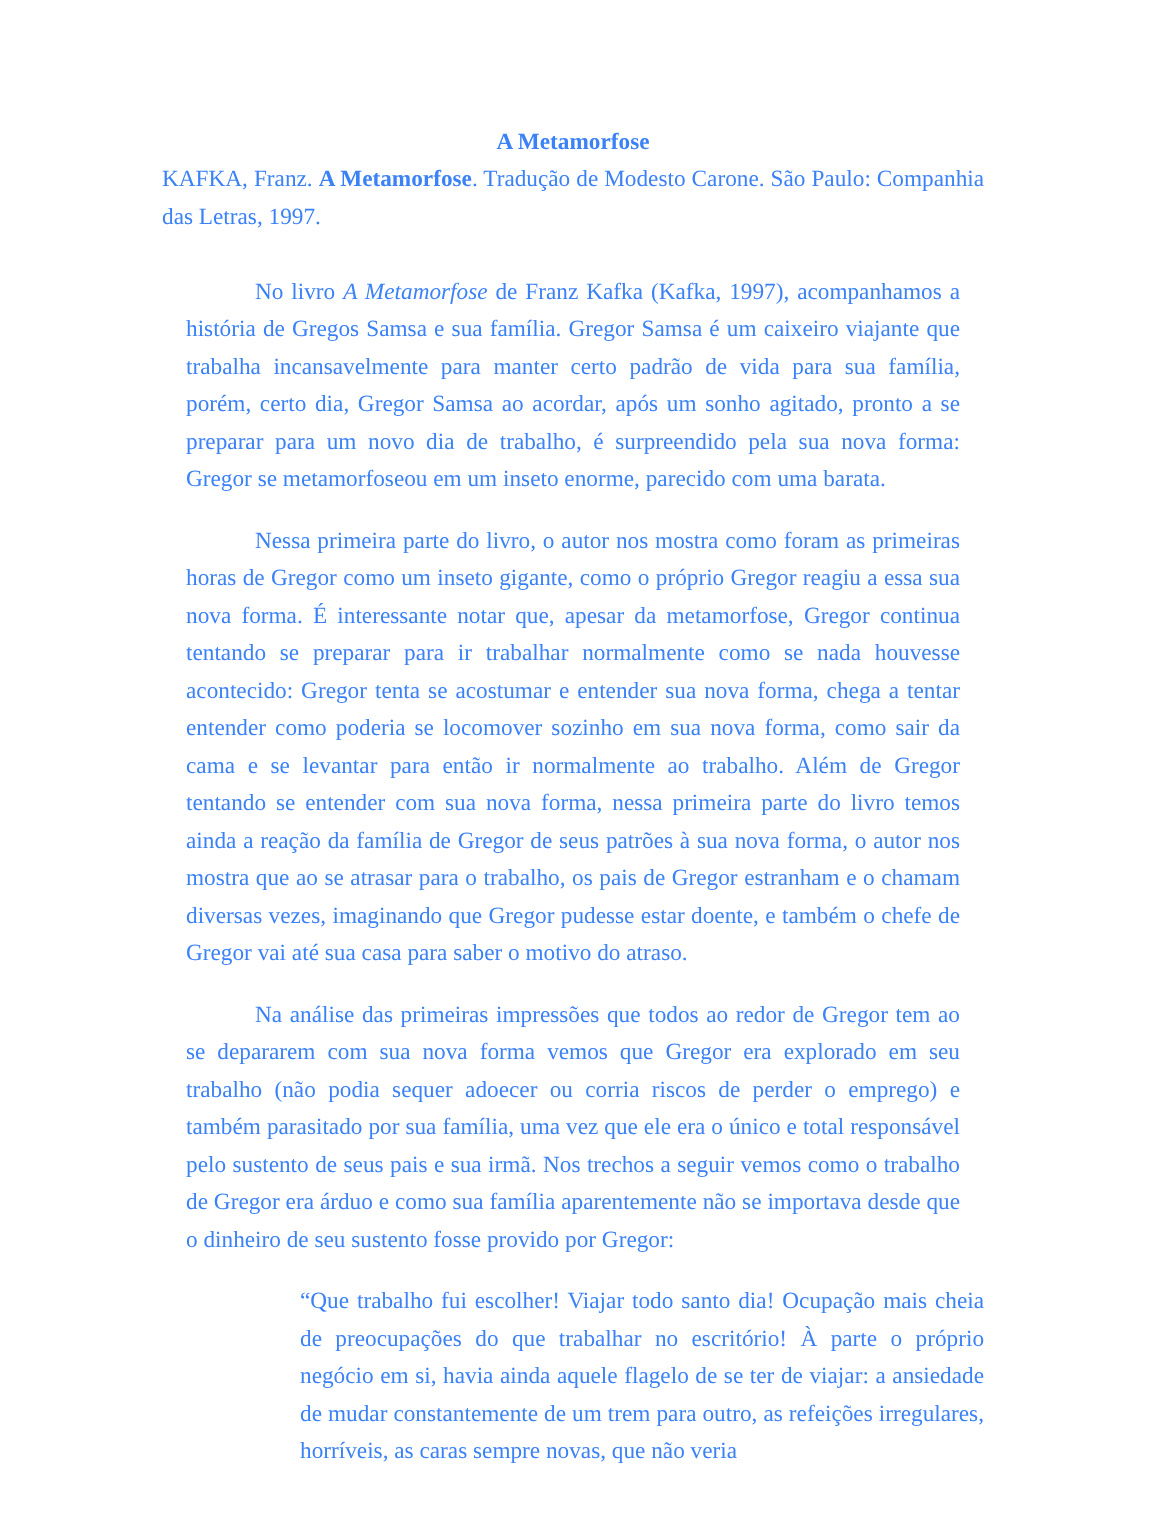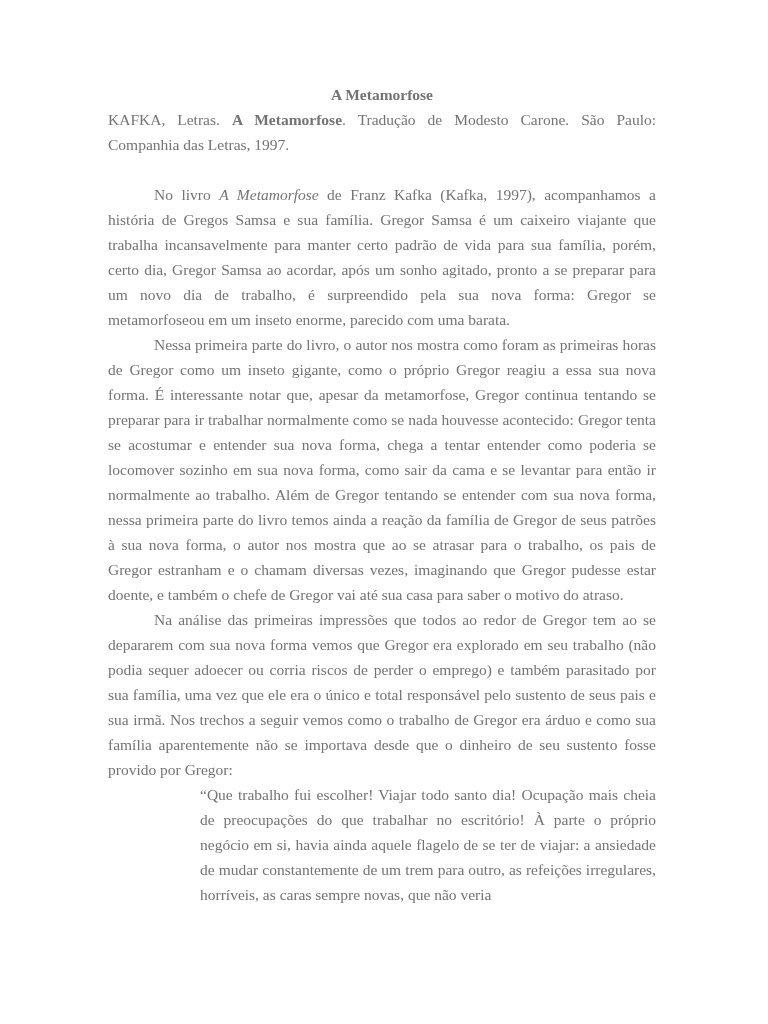--- a/index.html
+++ b/index.html
@@ -18,59 +18,59 @@
     left: 0;
     top: 0;
     width: 768px;
     height: 1024px;
     background: #ffffff;
     box-sizing: border-box;
     padding: 82px 112px 12px 108px;
     font-family: "Liberation Serif", "DejaVu Serif", serif;
     font-size: 15.5px;
     line-height: 25px;
-    color: #737373;
+    color: #3b82f6;
   }
   .doc-title {
     margin: 0;
     text-align: center;
     font-weight: bold;
     font-size: 15.5px;
     line-height: 25px;
   }
   .reference {
     margin: 0;
     text-align: justify;
     text-justify: inter-word;
   }
   .paragraphs {
     margin-top: 25px;
   }
   .body-paragraph {
-    margin: 0;
+    margin: 16px;
     text-align: justify;
     text-justify: inter-word;
     text-indent: 46px;
   }
   .block-quote {
     margin: 0 0 0 92px;
     text-align: justify;
     text-justify: inter-word;
   }
   .run-normal { font-style: normal; font-weight: normal; }
   .run-bold   { font-weight: bold; }
   .run-italic { font-style: italic; }
 </style>
 </head>
 <body>
 
 <div class="page">
   <h1 class="doc-title">A Metamorfose</h1>
 
-  <p class="reference"><span class="run-normal">KAFKA, Letras. </span><span class="run-bold">A Metamorfose</span><span class="run-normal">. Tradução de Modesto Carone. São Paulo: Companhia das Letras, 1997.</span></p>
+  <p class="reference"><span class="run-normal">KAFKA, Franz. </span><span class="run-bold">A Metamorfose</span><span class="run-normal">. Tradução de Modesto Carone. São Paulo: Companhia das Letras, 1997.</span></p>
 
   <div class="paragraphs">
       <p class="body-paragraph"><span class="run-normal">No livro </span><span class="run-italic">A Metamorfose</span><span class="run-normal"> de Franz Kafka (Kafka, 1997), acompanhamos a história de Gregos Samsa e sua família. Gregor Samsa é um caixeiro viajante que trabalha incansavelmente para manter certo padrão de vida para sua família, porém, certo dia, Gregor Samsa ao acordar, após um sonho agitado, pronto a se preparar para um novo dia de trabalho, é surpreendido pela sua nova forma: Gregor se metamorfoseou em um inseto enorme, parecido com uma barata.</span></p>
       <p class="body-paragraph"><span class="run-normal">Nessa primeira parte do livro, o autor nos mostra como foram as primeiras horas de Gregor como um inseto gigante, como o próprio Gregor reagiu a essa sua nova forma. É interessante notar que, apesar da metamorfose, Gregor continua tentando se preparar para ir trabalhar normalmente como se nada houvesse acontecido: Gregor tenta se acostumar e entender sua nova forma, chega a tentar entender como poderia se locomover sozinho em sua nova forma, como sair da cama e se levantar para então ir normalmente ao trabalho. Além de Gregor tentando se entender com sua nova forma, nessa primeira parte do livro temos ainda a reação da família de Gregor de seus patrões à sua nova forma, o autor nos mostra que ao se atrasar para o trabalho, os pais de Gregor estranham e o chamam diversas vezes, imaginando que Gregor pudesse estar doente, e também o chefe de Gregor vai até sua casa para saber o motivo do atraso.</span></p>
       <p class="body-paragraph"><span class="run-normal">Na análise das primeiras impressões que todos ao redor de Gregor tem ao se depararem com sua nova forma vemos que Gregor era explorado em seu trabalho (não podia sequer adoecer ou corria riscos de perder o emprego) e também parasitado por sua família, uma vez que ele era o único e total responsável pelo sustento de seus pais e sua irmã. Nos trechos a seguir vemos como o trabalho de Gregor era árduo e como sua família aparentemente não se importava desde que o dinheiro de seu sustento fosse provido por Gregor:</span></p>
     </div>
 
   <blockquote class="block-quote">“Que trabalho fui escolher! Viajar todo santo dia! Ocupação mais cheia de preocupações do que trabalhar no escritório! À parte o próprio negócio em si, havia ainda aquele flagelo de se ter de viajar: a ansiedade de mudar constantemente de um trem para outro, as refeições irregulares, horríveis, as caras sempre novas, que não veria</blockquote>
 </div>
 

